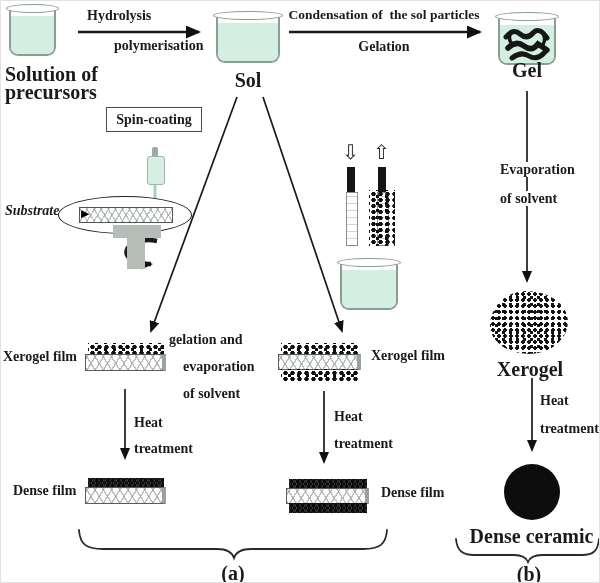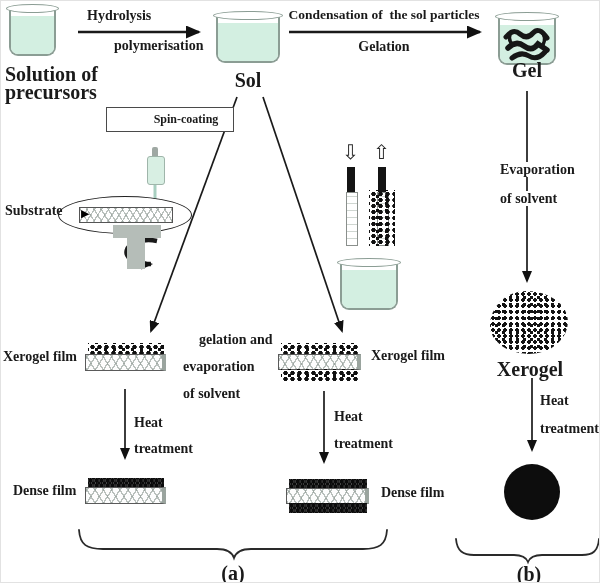--- a/index.html
+++ b/index.html
@@ -34,22 +34,22 @@
              background-size:7px 6px,9px 7px; background-position:1px 1px,4px 3px; }
   .dots-row { position:absolute; background-image:radial-gradient(circle,#0b0b0b 2.1px,transparent 2.4px),
                               radial-gradient(circle,#0b0b0b 2px,transparent 2.3px);
              background-size:5.5px 5px,5.5px 5px; background-position:0 0,2.7px 2.5px; }
   .dots-ball { background-image:radial-gradient(circle,#141414 1.8px,transparent 2.1px),
                               radial-gradient(circle,#141414 1.6px,transparent 1.9px);
              background-size:6px 6px,7px 7px; background-position:0 0,3px 3px; }
 
   
   .mbox { position:absolute; z-index:3; border:1.5px solid #4a4a4a; background:#fff;
-          font-weight:bold; font-size:12px; color:var(--ink); display:flex; align-items:center;
-          justify-content:center;padding-left:32px; }
+          font-weight:bold; font-size:14px; color:var(--ink); display:flex; align-items:center;
+          justify-content:center; }
 
   
   .film { position:absolute; z-index:2; }
   .slab { position:absolute; border:1.5px solid #5a5a5a; border-right:4px solid #9aa49e;
           background:repeating-linear-gradient(58deg, rgba(140,152,146,.6) 0 1.4px, transparent 1.4px 7px),
                      repeating-linear-gradient(-58deg, rgba(140,152,146,.6) 0 1.4px, transparent 1.4px 7px), #fdfdfd; }
 
   .spindle { position:absolute; background:#b5bdb8; z-index:2; }
   .rodcap { position:absolute; background:#141414; z-index:2; }
   .rod { position:absolute; background:repeating-linear-gradient(0deg,#fff 0 6px,#cfd6d1 6px 7px);
@@ -148,21 +148,21 @@
   <div class="mbox" style="left:105px; top:106px; width:94px; height:23px;">
     <span>Spin-coating</span>
   </div>
 
   <div class="dropper-tip"></div>
   <div class="dropper-bulb"></div>
   <div class="substrate dots-xs">
     <div class="subfilm"></div>
     <div class="subarrow">▶</div>
   </div>
-  <div class="t" style="left:4px; top:202px;">Substrate</div>
+  <div class="t" style="left:4px; top:202px;font-style:italic;">Substrate</div>
   <div class="spindle" style="left:112px; top:224px; width:48px; height:13px;"></div>
   <div class="spindle" style="left:126px; top:235px; width:18px; height:33px;"></div>
 
   <div class="harrow" style="left:341px; top:141px;">⇩</div>
   <div class="harrow" style="left:372px; top:141px;">⇧</div>
   <div class="rodcap" style="left:346px; top:166px; width:8px; height:26px;"></div>
   <div class="rodcap" style="left:377px; top:166px; width:8px; height:26px;"></div>
   <div class="rod" style="left:345px; top:191px; width:10px; height:52px;"></div>
   <div class="rod" style="left:376px; top:191px; width:10px; height:52px;"></div>
   <div class="dots-blob" style="left:368px; top:189px; width:26px; height:56px; z-index:3;"></div>
@@ -173,29 +173,30 @@
       </div>
   </div>
 
   <div class="t bgw" style="left:497px; top:161px;">Evaporation</div>
   <div class="t bgw" style="left:497px; top:190px;">of solvent</div>
   <div class="ball dots-ball" style="left:489px; top:290px; width:78px; height:63px; border-radius:46% 54% 50% 50% / 55% 48% 52% 45%;"></div>
   <div class="t t15 ctr" style="left:489px; top:357px; width:80px;">Xerogel</div>
   <div class="t" style="left:539px; top:392px;">Heat</div>
   <div class="t" style="left:539px; top:420px;">treatment</div>
   <div class="ceramic"></div>
+  <div class="t t15 ctr" style="left:463px; top:524px; width:135px;">Dense ceramic</div>
   <div class="t t15 ctr" style="left:512px; top:562px; width:32px;">(b)</div>
 
   <div class="film" style="left:84px; top:342px; width:86px; height:34px;">
     <div class="dots-blob" style="left:3px; top:0; width:76px; height:12px;"></div>
     <div class="slab" style="left:0; top:11px; width:76px; height:15px;"></div>
   </div>
   <div class="t" style="left:2px; top:348px;">Xerogel film</div>
 
-  <div class="t" style="left:198px; top:331px;">gelation and</div>
+  <div class="t" style="left:168px; top:331px;">gelation and</div>
   <div class="t" style="left:182px; top:358px;">evaporation</div>
   <div class="t" style="left:182px; top:385px;">of solvent</div>
 
   <div class="film" style="left:277px; top:342px; width:88px; height:44px;">
     <div class="dots-blob" style="left:3px; top:0; width:78px; height:12px;"></div>
     <div class="slab" style="left:0; top:11px; width:78px; height:14px;"></div>
     <div class="dots-blob" style="left:3px; top:26px; width:78px; height:12px;"></div>
   </div>
   <div class="t" style="left:370px; top:347px;">Xerogel film</div>
 

